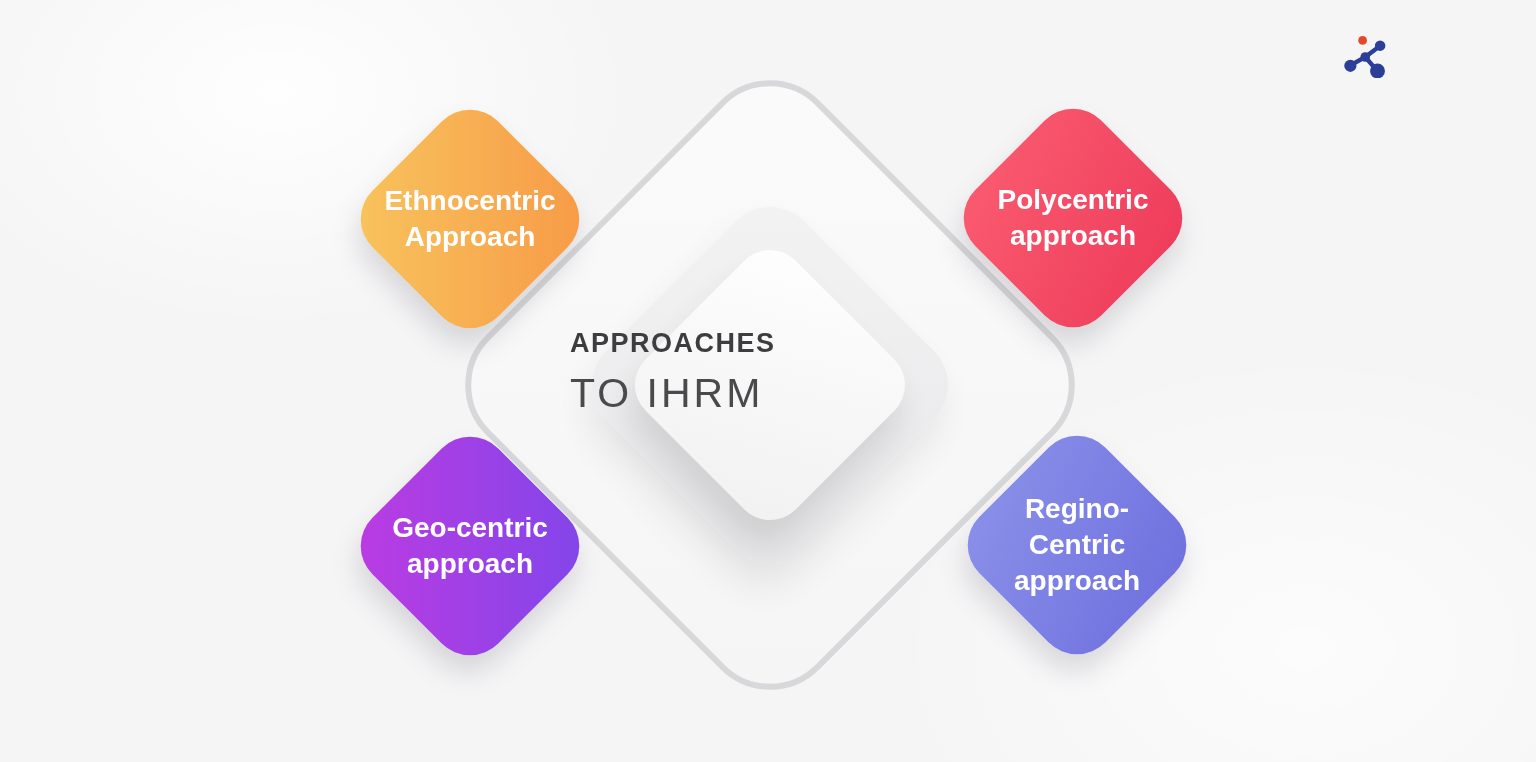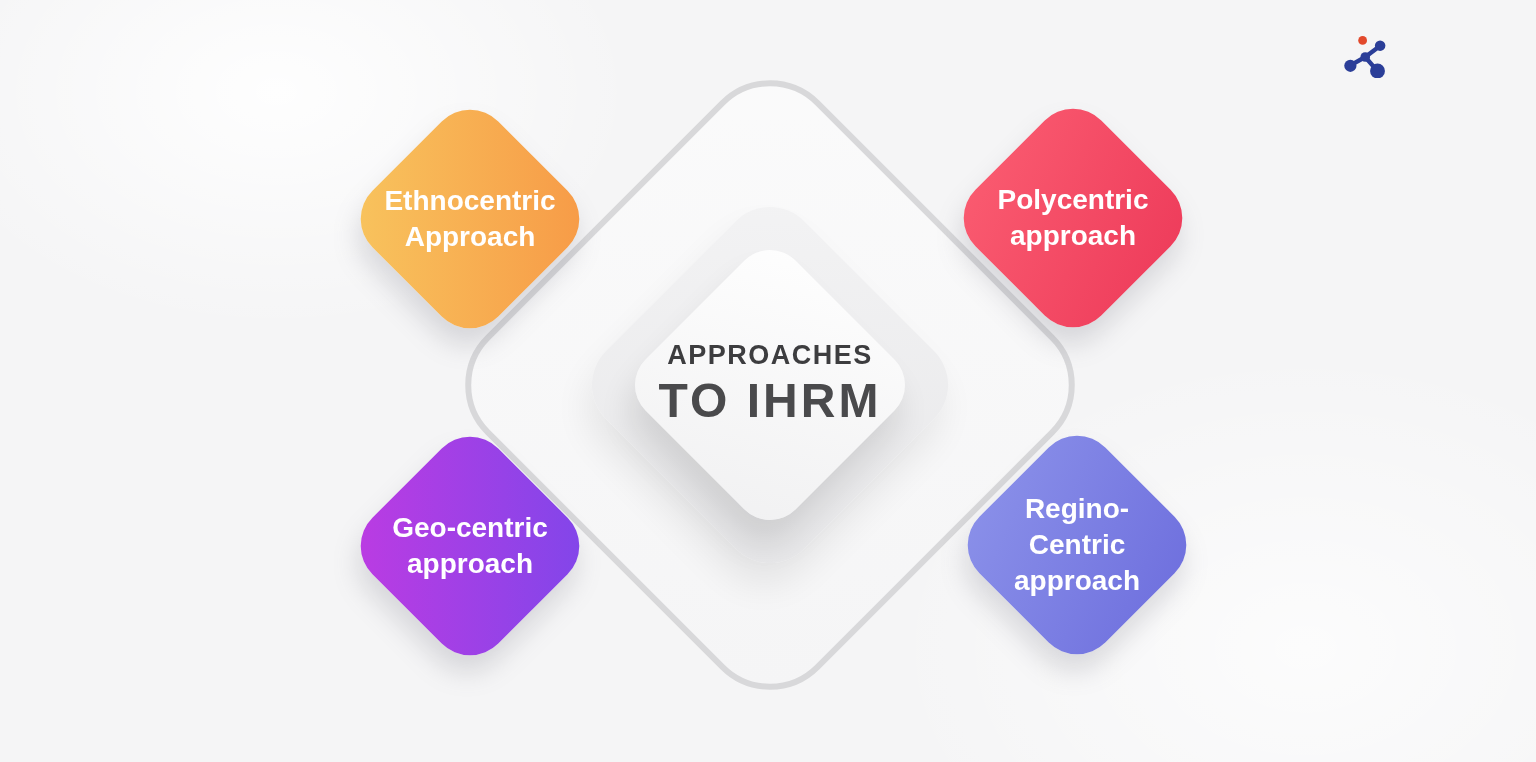--- a/index.html
+++ b/index.html
@@ -44,35 +44,34 @@
     left: 664px; top: 279px;
     width: 212px; height: 212px;
     border-radius: 36px;
     transform: rotate(45deg);
     background: linear-gradient(150deg, #fefefe 0%, #f1f1f2 100%);
     box-shadow: 14px 22px 32px rgba(0,0,0,0.11);
   }
 
   .center-title {
     position: absolute;
-    left: 570px; top: 340px;
+    left: 570px; top: 328px;
     width: 400px;
-    text-align: center;
     z-index: 6;
   }
   .center-title .line1 {
     font-size: 27px;
     font-weight: 800;
     letter-spacing: 1.5px;
     color: #3d3d3f;
   }
   .center-title .line2 {
-    margin-top: 2px;
-    font-size: 48px;
-    font-weight: 700;
+    margin-top: 11px;
+    font-size: 41px;
+    font-weight: 400;
     letter-spacing: 3px;
     color: #4a4a4c;
   }
 
   
   .node {
     position: absolute;
     width: 178px; height: 178px;
     border-radius: 40px;
     transform: rotate(45deg);

